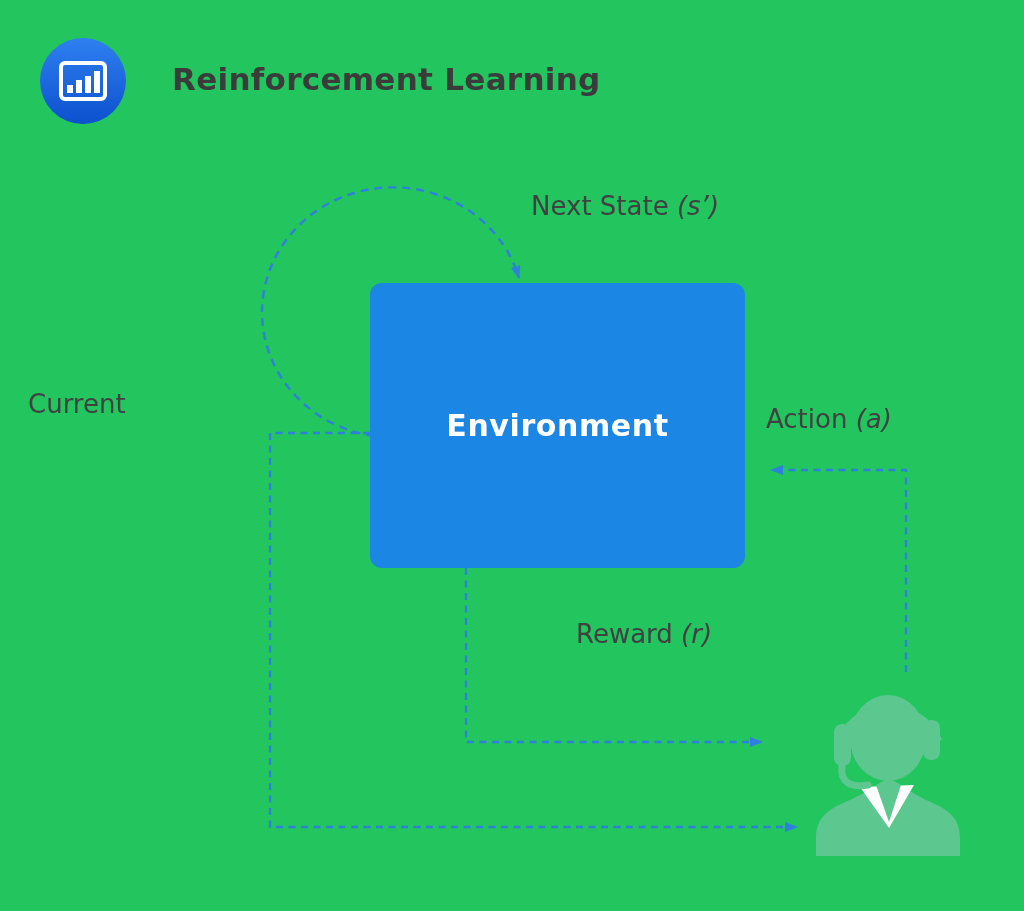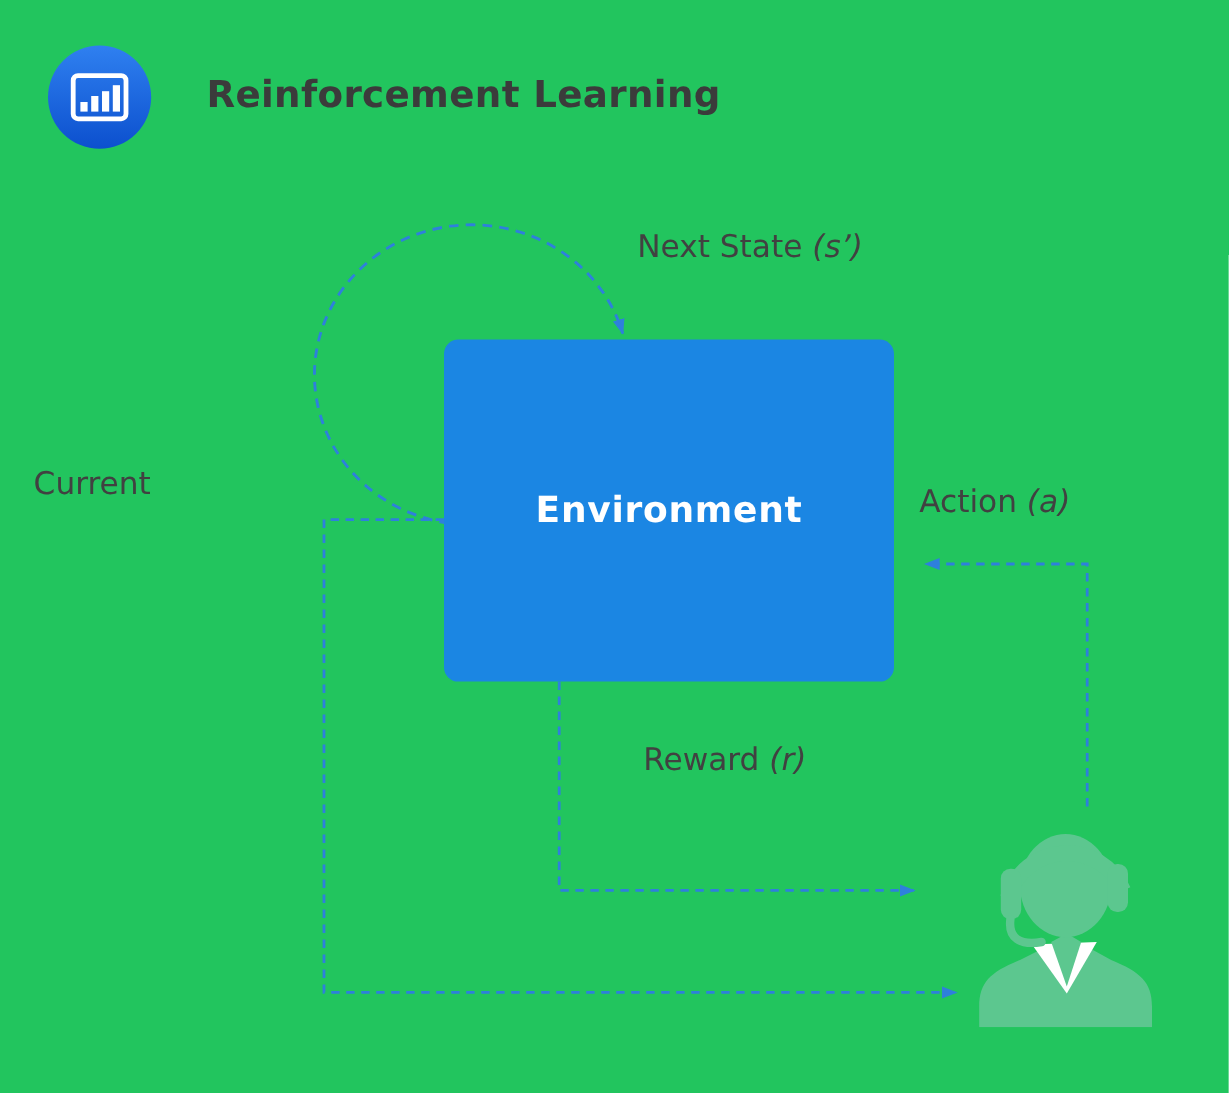--- a/index.html
+++ b/index.html
@@ -81,21 +81,21 @@
   </div>
 
   <div class="dlabel lbl-current-state" style="color: rgb(65, 65, 65);">
     <div>Current</div>
   </div>
 
   <div class="dlabel lbl-action" style="color: rgb(65, 65, 65);">
     <span>Action</span>&nbsp;<span class="sym">(a)</span>
   </div>
 
-  <div class="dlabel lbl-reward" style="color: rgb(65, 65, 65);">
+  <div class="dlabel lbl-reward" style="color: rgb(65, 65, 65); margin-left: 40px;">
     <span>Reward</span>&nbsp;<span class="sym">(r)</span>
   </div>
 
   <div class="agent-wrap">
     <svg width="158" height="190" viewBox="0 0 158 190">
 
       <path d="M 6 190 L 6 173 C 6 152 16 144 40 134 L 64 122 C 72 130 86 130 94 122 L 116 134 C 140 144 150 152 150 173 L 150 190 Z" fill="#5CC78F"></path>
 
       <polygon points="50,121 79,162 104,119" fill="#ffffff"></polygon>
 

